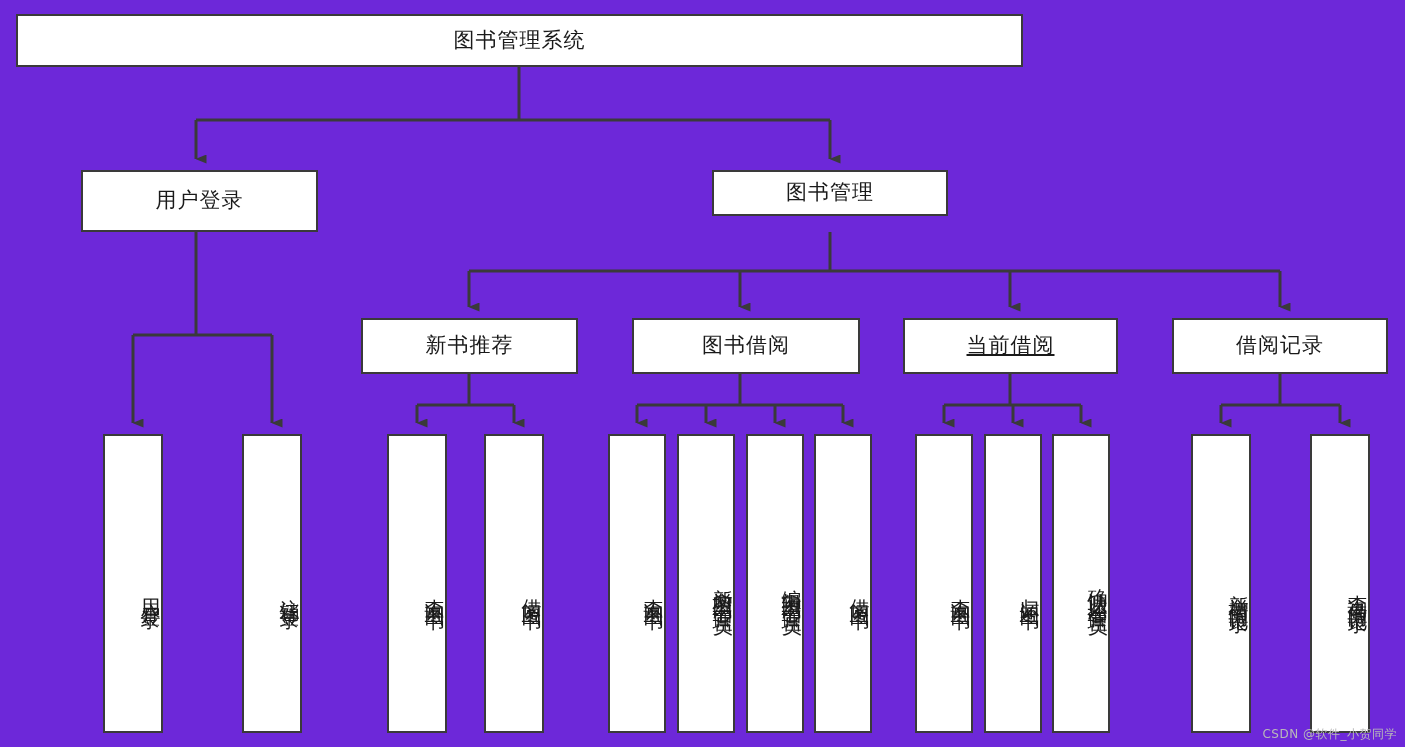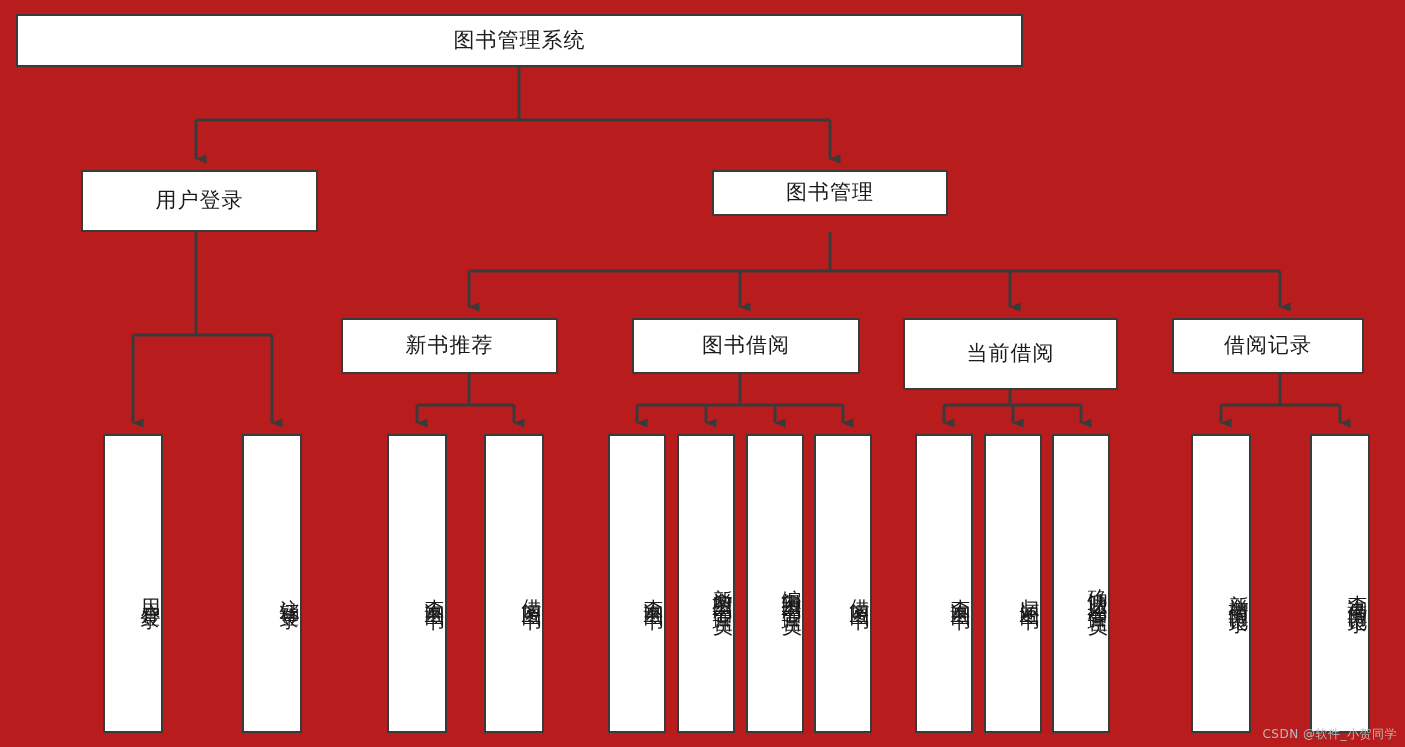--- a/index.html
+++ b/index.html
@@ -8,21 +8,21 @@
     padding: 0;
     background: #ffffff;
   }
   body {
     font-family: "DejaVu Sans", "Liberation Sans", sans-serif;
   }
   #diagram-root {
     position: relative;
     width: 1405px;
     height: 747px;
-    background: #b91c1c;
+    background: #6d28d9;
     overflow: hidden;
   }
   #svg-layer {
     position: absolute;
     left: 0;
     top: 0;
     width: 1405px;
     height: 747px;
   }
   .node {
@@ -136,30 +136,30 @@
     <span class="node-label">图书管理</span>
   </div>
 
   <div class="node vert" style="left: 103px; top: 434px; width: 60px; height: 299px;">
     <span class="node-label">用户登录</span>
   </div>
   <div class="node vert" style="left: 242px; top: 434px; width: 60px; height: 299px;">
     <span class="node-label">注销登录</span>
   </div>
 
-  <div class="node horiz" style="left: 341px; top: 318px; width: 217px; height: 56px;">
+  <div class="node horiz" style="left: 361px; top: 318px; width: 217px; height: 56px;">
     <span class="node-label">新书推荐</span>
   </div>
   <div class="node horiz" style="left: 632px; top: 318px; width: 228px; height: 56px;">
     <span class="node-label">图书借阅</span>
   </div>
-  <div class="node horiz" style="left: 903px; top: 318px; width: 215px; height: 72px;">
+  <div class="node horiz" style="left: 903px; top: 318px; width: 215px; height: 56px; text-decoration: underline;">
     <span class="node-label">当前借阅</span>
   </div>
-  <div class="node horiz" style="left: 1172px; top: 318px; width: 192px; height: 56px;">
+  <div class="node horiz" style="left: 1172px; top: 318px; width: 216px; height: 56px;">
     <span class="node-label">借阅记录</span>
   </div>
 
   <div class="node vert" style="left: 387px; top: 434px; width: 60px; height: 299px;">
     <span class="node-label">查询图书</span>
   </div>
   <div class="node vert" style="left: 484px; top: 434px; width: 60px; height: 299px;">
     <span class="node-label">借阅图书</span>
   </div>
 

